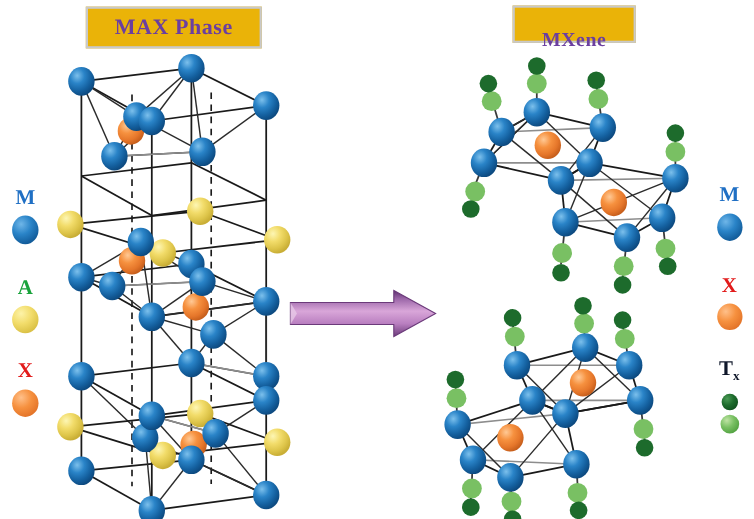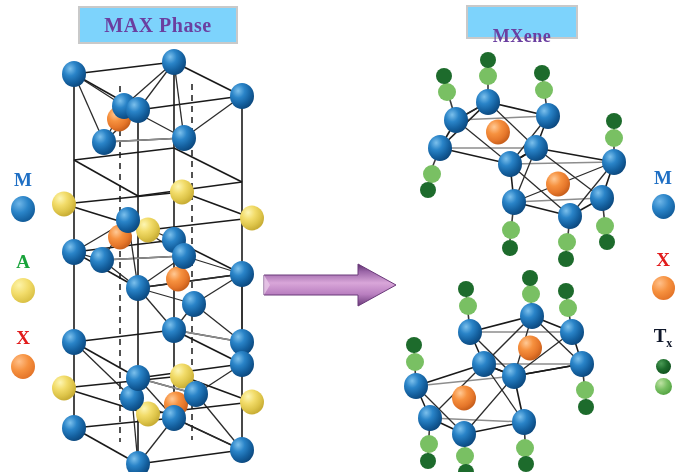--- a/index.html
+++ b/index.html
@@ -17,21 +17,21 @@
   .stage {
     position: absolute;
     left: 0; top: 0;
     width: 685px;
     height: 472px;
   }
   
   .title-box {
     position: absolute;
     border: 2px solid #c9c9c9;
-    background: #7dd3fc;
+    background: #eab308;
     display: flex;
     align-items: center;
     justify-content: center;
     box-sizing: border-box;
   }
   .title-box span {
     font-family: "Liberation Serif", serif;
     font-weight: bold;
     color: #6b3fa0;
     letter-spacing: 0.5px;

